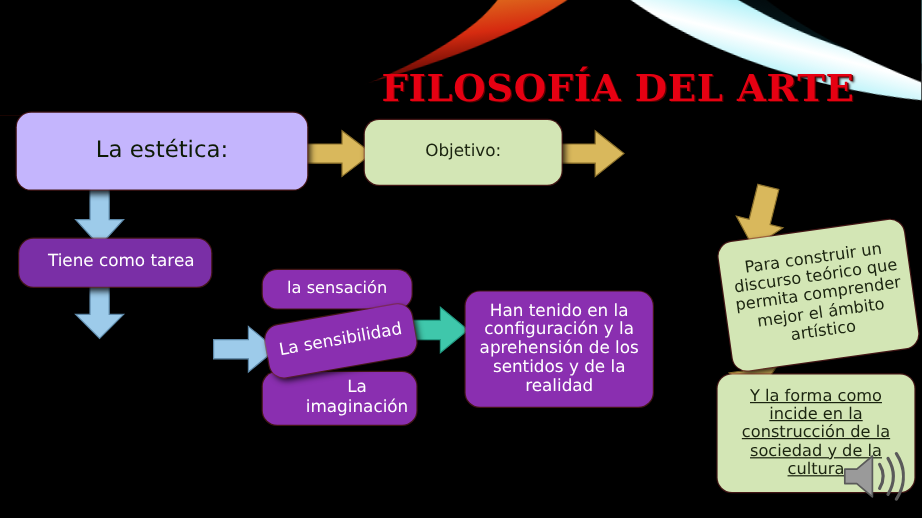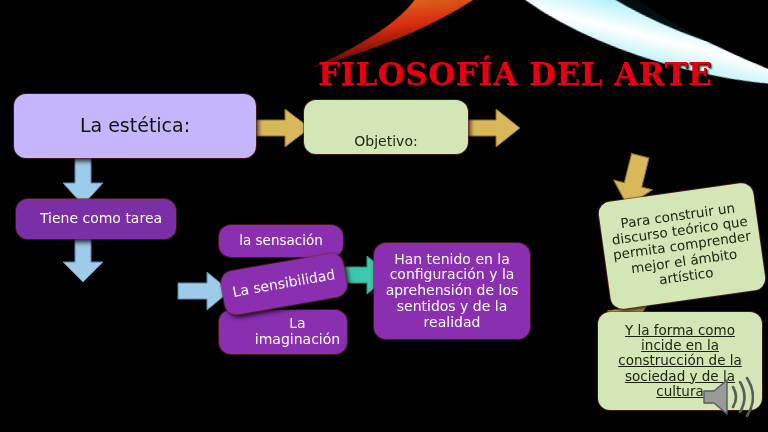--- a/index.html
+++ b/index.html
@@ -199,21 +199,21 @@
   <div class="arrow" style="left:607px; top:278px; transform:rotate(-8deg);">
     <svg width="40" height="52" viewBox="0 0 40 52">
       <path d="M11 0 L29 0 L29 30 L40 30 L20 52 L0 30 L11 30 Z" fill="#d9b85c" stroke="#8a6f2a" stroke-width="1"></path>
     </svg>
   </div>
 
   <div class="node n-green" style="left:14px; top:94px; width:242px; height:64px; font-size:19px;">
     <span>La estética:</span>
   </div>
 
-  <div class="node n-palegreen" style="left:304px; top:100px; width:164px; height:54px; font-size:14px;align-items:flex-end;">
+  <div class="node n-palegreen" style="left:304px; top:100px; width:164px; height:54px; font-size:14px;">
     <span>Objetivo:</span>
   </div>
 
 
   <div class="node n-palegreen" style="left:604px; top:192px; width:156px; height:108px; font-size:13.5px; transform:rotate(-8deg);">
     <span>Para construir un discurso teórico que permita comprender mejor el ámbito artístico</span>
   </div>
 
   <div class="node n-palegreen" style="left:598px; top:312px; width:164px; height:98px; font-size:13.5px;text-decoration:underline;">
     <span>Y la forma como incide en la construcción de la sociedad y de la cultura</span>
@@ -229,21 +229,21 @@
   </div>
 
   <div class="node n-purple2" style="left:222px; top:262px; width:124px; height:44px; font-size:14px; transform:rotate(-10deg); z-index:25;">
     <span>La sensibilidad</span>
   </div>
 
   <div class="node n-purple2" style="left:219px; top:310px; width:128px; height:44px; font-size:14px;padding-left:36px;">
     <span>La imaginación</span>
   </div>
 
-  <div class="node n-purple2" style="left:374px; top:243px; width:156px; height:96px; font-size:14px;">
+  <div class="node n-purple2" style="left:388px; top:243px; width:156px; height:96px; font-size:14px;">
     <span>Han tenido en la configuración y la aprehensión de los sentidos y de la realidad</span>
   </div>
 
   <div id="speaker">
     <svg width="54" height="46" viewBox="0 0 54 46">
       <path d="M4 17 L14 17 L27 6 L27 40 L14 29 L4 29 Z" fill="#9a9a9a" stroke="#5a5a5a" stroke-width="1.4" stroke-linejoin="round"></path>
       <path d="M33 13 q6 10 0 20" fill="none" stroke="#5a5a5a" stroke-width="2.6" stroke-linecap="round"></path>
       <path d="M40 8  q9 15 0 30" fill="none" stroke="#5a5a5a" stroke-width="2.6" stroke-linecap="round"></path>
       <path d="M47 4  q12 19 0 38" fill="none" stroke="#5a5a5a" stroke-width="2.6" stroke-linecap="round"></path>
     </svg>

